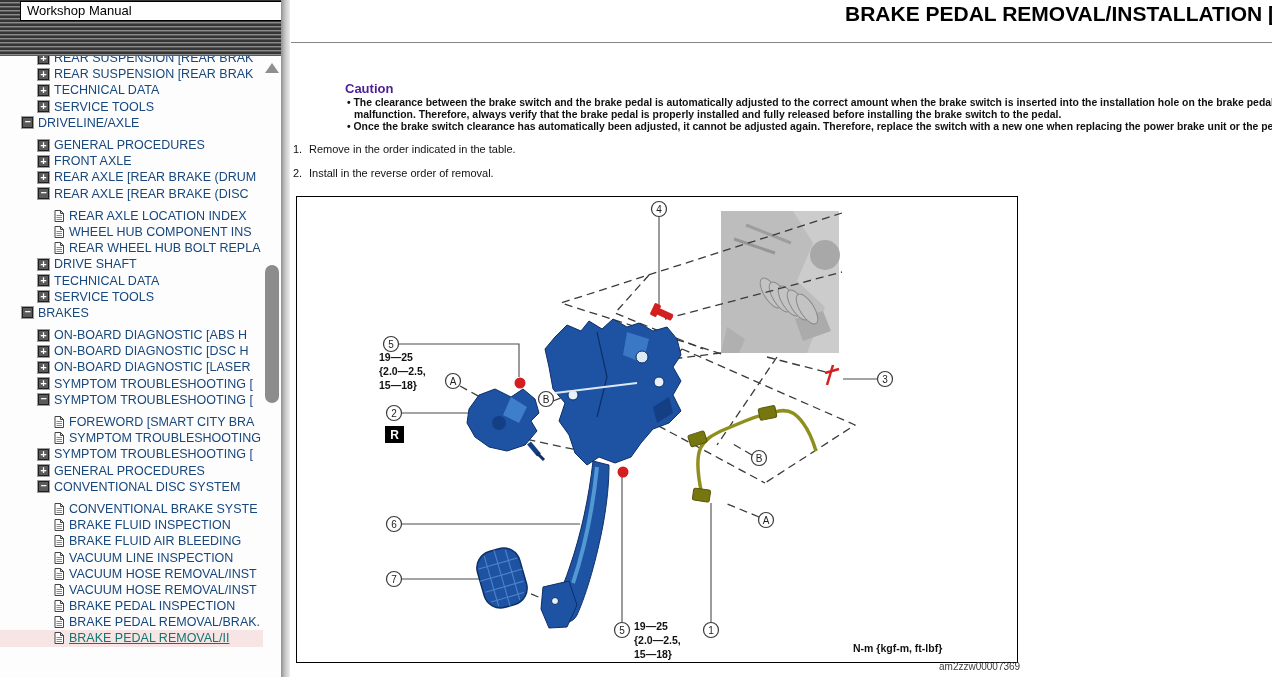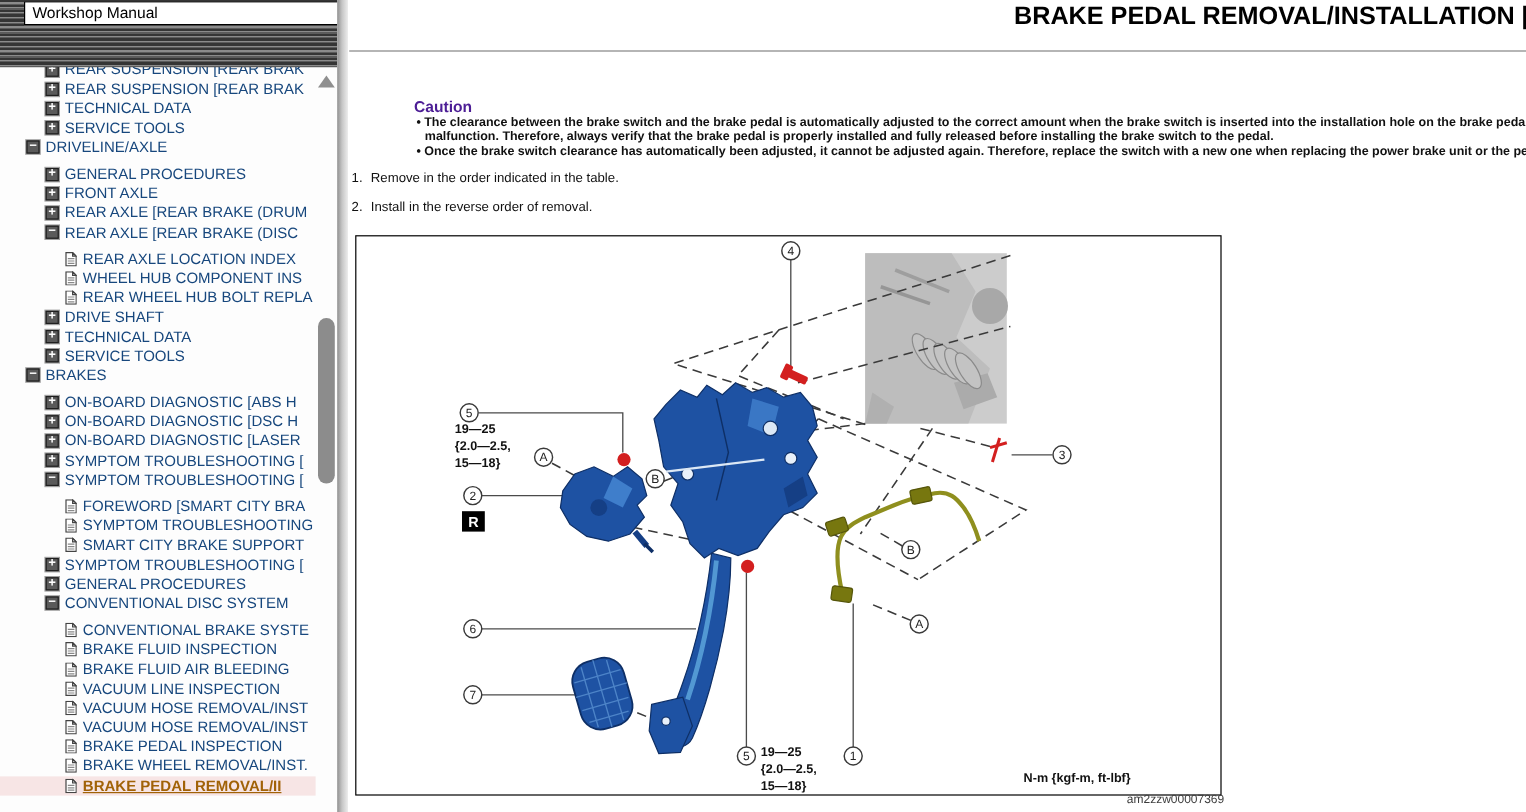--- a/index.html
+++ b/index.html
@@ -17,21 +17,21 @@
   #tree{position:absolute;left:0;top:50px;width:281px;z-index:1;}
   .titem{display:flex;align-items:center;height:16.2px;white-space:nowrap;cursor:default;}
   .titem.gap{margin-top:6px;}
   .lv0{padding-left:22px;} .lv1{padding-left:38px;} .lv2{padding-left:54px;}
   .pmbox{flex:0 0 auto;width:9px;height:9px;margin-right:5px;background:#5a5a5a;
     border:1px solid #1f1f1f;box-shadow:0 0 0 1px #9e9e9e;color:#fff;
     font:bold 10px/8px "DejaVu Sans Mono",monospace;text-align:center;}
   .docico{flex:0 0 auto;margin-right:5px;display:inline-block;line-height:0;}
   .tlabel{font-size:12.5px;color:#17477d;letter-spacing:0;}
   .titem.sel{background:#f7e5e5;}
-  .titem.sel .tlabel{color:#a16207;font-weight:bold;text-decoration:underline;}
+  .titem.sel .tlabel{color:#0f766e;font-weight:normal;text-decoration:underline;}
   
   #sb-track{position:absolute;left:263px;top:56px;width:18px;height:621px;background:#fdfdfd;z-index:4;}
   #sb-up{position:absolute;left:265px;top:63px;width:0;height:0;z-index:5;
     border-left:7px solid transparent;border-right:7px solid transparent;border-bottom:10px solid #8f8f8f;}
   #sb-thumb{position:absolute;left:265px;top:265px;width:14px;height:138px;background:#8c8c8c;border-radius:7px;z-index:5;}
   
   #splitter{position:absolute;left:281px;top:0;width:9px;height:677px;z-index:7;
     background:linear-gradient(to right,#909090,#c6c6c6 45%,#ededed);}
   
   #main{position:absolute;left:290px;top:0;width:982px;height:677px;background:#fff;overflow:hidden;}
@@ -171,30 +171,20 @@
       <div class="titem lv2">
         <span class="docico"><svg width="10" height="12" viewBox="0 0 10 12">
             <path d="M1,0.5 H6.5 L9.5,3.5 V11.5 H1 Z" fill="#fff" stroke="#444"></path>
             <path d="M6.5,0.5 V3.5 H9.5 Z" fill="#ddd" stroke="#444"></path>
             <line x1="2.5" y1="5.5" x2="8" y2="5.5" stroke="#888"></line>
             <line x1="2.5" y1="7.5" x2="8" y2="7.5" stroke="#888"></line>
             <line x1="2.5" y1="9.5" x2="8" y2="9.5" stroke="#888"></line>
           </svg></span>
         <span class="tlabel">SYMPTOM TROUBLESHOOTING</span>
       </div>
-      <div class="titem lv2">
-        <span class="docico"><svg width="10" height="12" viewBox="0 0 10 12">
-            <path d="M1,0.5 H6.5 L9.5,3.5 V11.5 H1 Z" fill="#fff" stroke="#444"></path>
-            <path d="M6.5,0.5 V3.5 H9.5 Z" fill="#ddd" stroke="#444"></path>
-            <line x1="2.5" y1="5.5" x2="8" y2="5.5" stroke="#888"></line>
-            <line x1="2.5" y1="7.5" x2="8" y2="7.5" stroke="#888"></line>
-            <line x1="2.5" y1="9.5" x2="8" y2="9.5" stroke="#888"></line>
-          </svg></span>
-        <span class="tlabel">SMART CITY BRAKE SUPPORT</span>
-      </div>
       <div class="titem lv1">
         <span class="pmbox">+</span>
         <span class="tlabel">SYMPTOM TROUBLESHOOTING [</span>
       </div>
       <div class="titem lv1">
         <span class="pmbox">+</span>
         <span class="tlabel">GENERAL PROCEDURES</span>
       </div>
       <div class="titem lv1">
         <span class="pmbox">−</span>
@@ -271,21 +261,21 @@
         <span class="tlabel">BRAKE PEDAL INSPECTION</span>
       </div>
       <div class="titem lv2">
         <span class="docico"><svg width="10" height="12" viewBox="0 0 10 12">
             <path d="M1,0.5 H6.5 L9.5,3.5 V11.5 H1 Z" fill="#fff" stroke="#444"></path>
             <path d="M6.5,0.5 V3.5 H9.5 Z" fill="#ddd" stroke="#444"></path>
             <line x1="2.5" y1="5.5" x2="8" y2="5.5" stroke="#888"></line>
             <line x1="2.5" y1="7.5" x2="8" y2="7.5" stroke="#888"></line>
             <line x1="2.5" y1="9.5" x2="8" y2="9.5" stroke="#888"></line>
           </svg></span>
-        <span class="tlabel">BRAKE WHEEL REMOVAL/INST.</span>
+        <span class="tlabel">BRAKE PEDAL REMOVAL/BRAK.</span>
       </div>
       <div class="titem lv2 sel">
         <span class="docico"><svg width="10" height="12" viewBox="0 0 10 12">
             <path d="M1,0.5 H6.5 L9.5,3.5 V11.5 H1 Z" fill="#fff" stroke="#444"></path>
             <path d="M6.5,0.5 V3.5 H9.5 Z" fill="#ddd" stroke="#444"></path>
             <line x1="2.5" y1="5.5" x2="8" y2="5.5" stroke="#888"></line>
             <line x1="2.5" y1="7.5" x2="8" y2="7.5" stroke="#888"></line>
             <line x1="2.5" y1="9.5" x2="8" y2="9.5" stroke="#888"></line>
           </svg></span>
         <span class="tlabel">BRAKE PEDAL REMOVAL/II</span>

